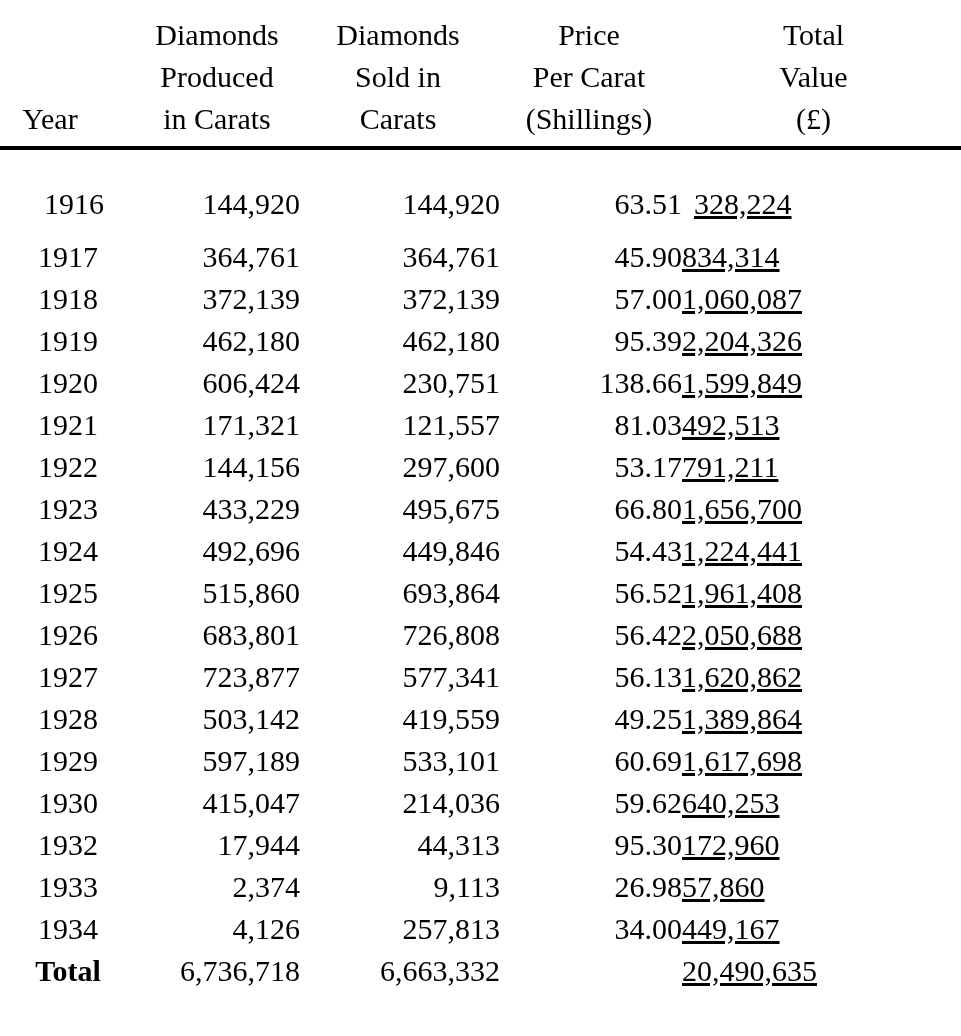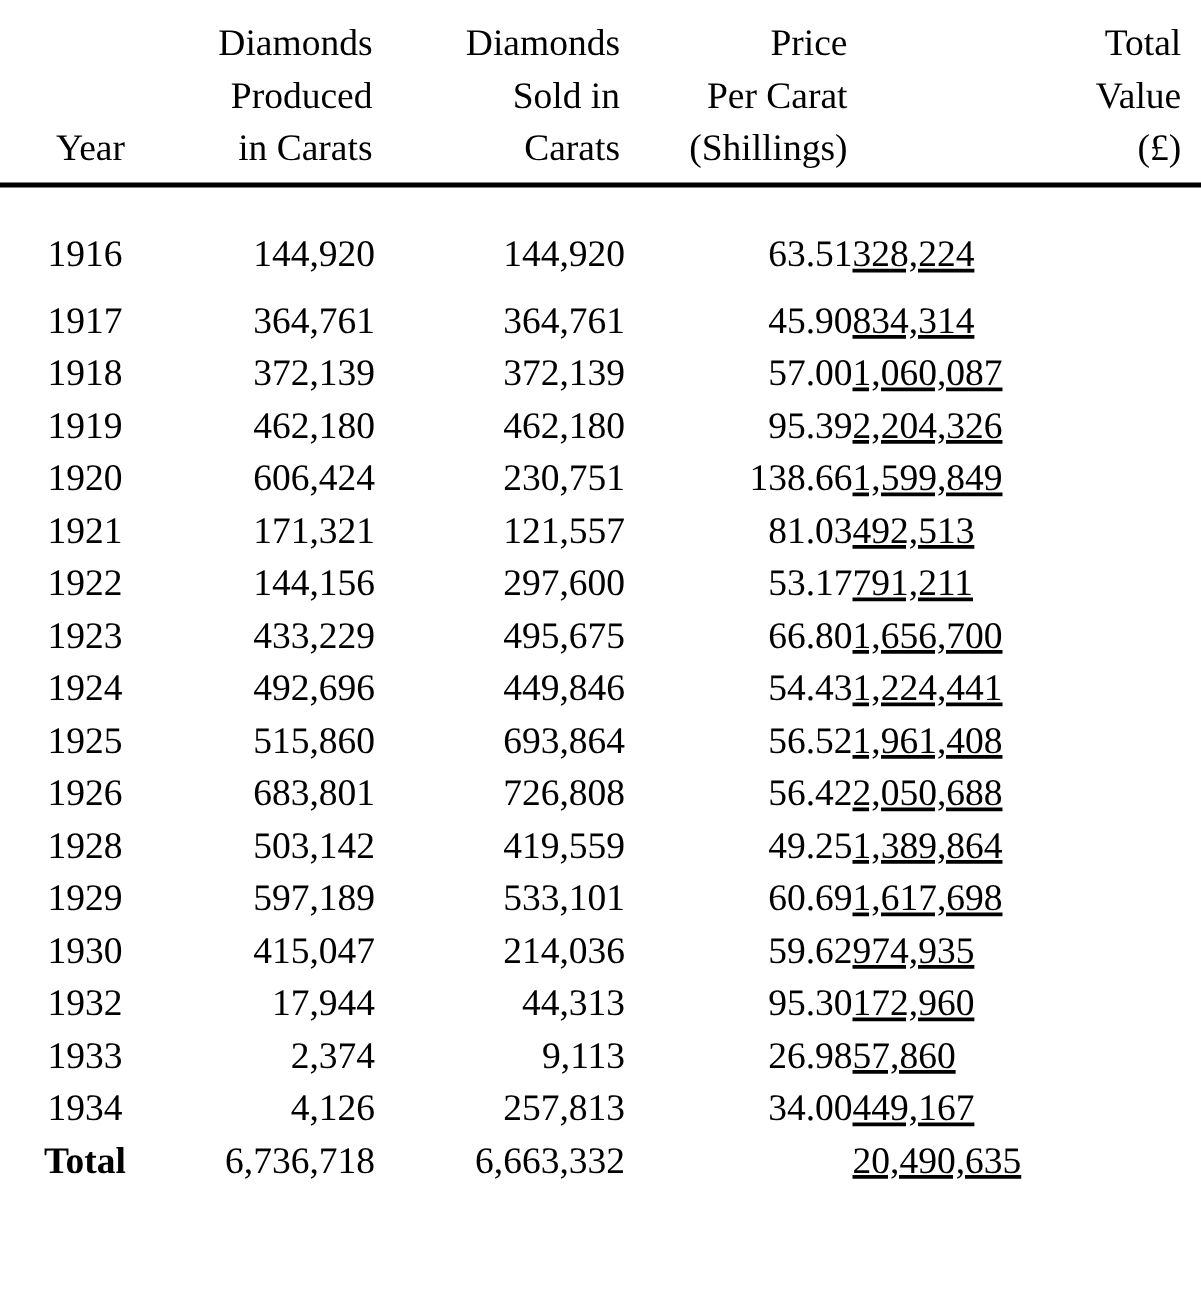--- a/index.html
+++ b/index.html
@@ -45,21 +45,20 @@
     font-weight: normal;
     vertical-align: bottom;
     padding: 0;
     text-align: center;
     line-height: 42px;
   }
 
   thead th .hdr-lines {
     display: block;
     white-space: pre-line;
-    text-align: right;
   }
 
   thead th.th-year .hdr-lines {
     padding-right: 36px;
     margin-top: 28px;
   }
   thead th.th-produced .hdr-lines {
     padding-right: 2px;
   }
   thead th.th-sold .hdr-lines {
@@ -117,20 +116,21 @@
   }
   td.cell-value {
     text-align: left;
     padding-right: 10px;
     text-decoration: underline;
   }
 
   tbody tr.data-row:first-child td {
     padding-top: 22px;
     height: 64px;
+    padding-left: 12px;
   }
 
   tbody tr.total-row td {
     font-weight: bold;
   }
   tbody tr.total-row td.cell-produced,
   tbody tr.total-row td.cell-sold,
   tbody tr.total-row td.cell-price,
   tbody tr.total-row td.cell-value {
     font-weight: normal;
@@ -259,39 +259,46 @@
           <td class="cell-value">1,961,408</td>
         </tr>
         <tr class="data-row">
           <td class="cell-year">1926</td>
           <td class="cell-produced">683,801</td>
           <td class="cell-sold">726,808</td>
           <td class="cell-price">56.42</td>
           <td class="cell-value">2,050,688</td>
         </tr>
         <tr class="data-row">
+          <td class="cell-year">1927</td>
+          <td class="cell-produced">723,877</td>
+          <td class="cell-sold">577,341</td>
+          <td class="cell-price">56.13</td>
+          <td class="cell-value">1,620,862</td>
+        </tr>
+        <tr class="data-row">
           <td class="cell-year">1928</td>
           <td class="cell-produced">503,142</td>
           <td class="cell-sold">419,559</td>
           <td class="cell-price">49.25</td>
           <td class="cell-value">1,389,864</td>
         </tr>
         <tr class="data-row">
           <td class="cell-year">1929</td>
           <td class="cell-produced">597,189</td>
           <td class="cell-sold">533,101</td>
           <td class="cell-price">60.69</td>
           <td class="cell-value">1,617,698</td>
         </tr>
         <tr class="data-row">
           <td class="cell-year">1930</td>
           <td class="cell-produced">415,047</td>
           <td class="cell-sold">214,036</td>
           <td class="cell-price">59.62</td>
-          <td class="cell-value">974,935</td>
+          <td class="cell-value">640,253</td>
         </tr>
         <tr class="data-row">
           <td class="cell-year">1932</td>
           <td class="cell-produced">17,944</td>
           <td class="cell-sold">44,313</td>
           <td class="cell-price">95.30</td>
           <td class="cell-value">172,960</td>
         </tr>
         <tr class="data-row">
           <td class="cell-year">1933</td>

